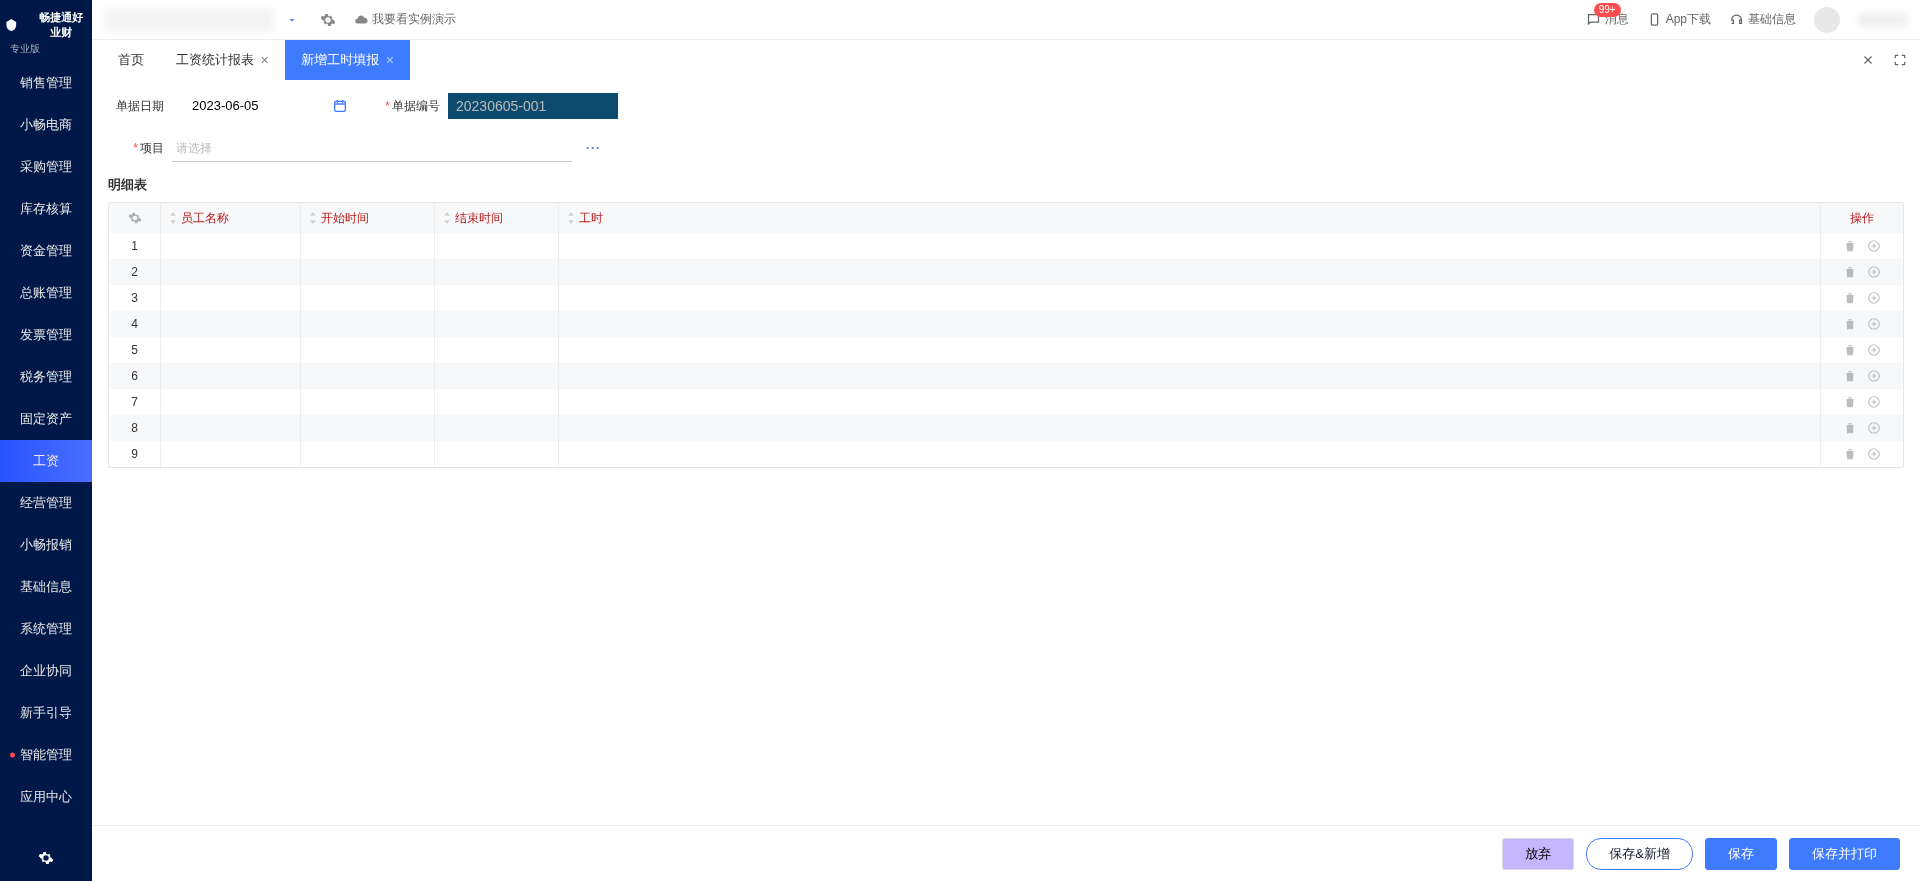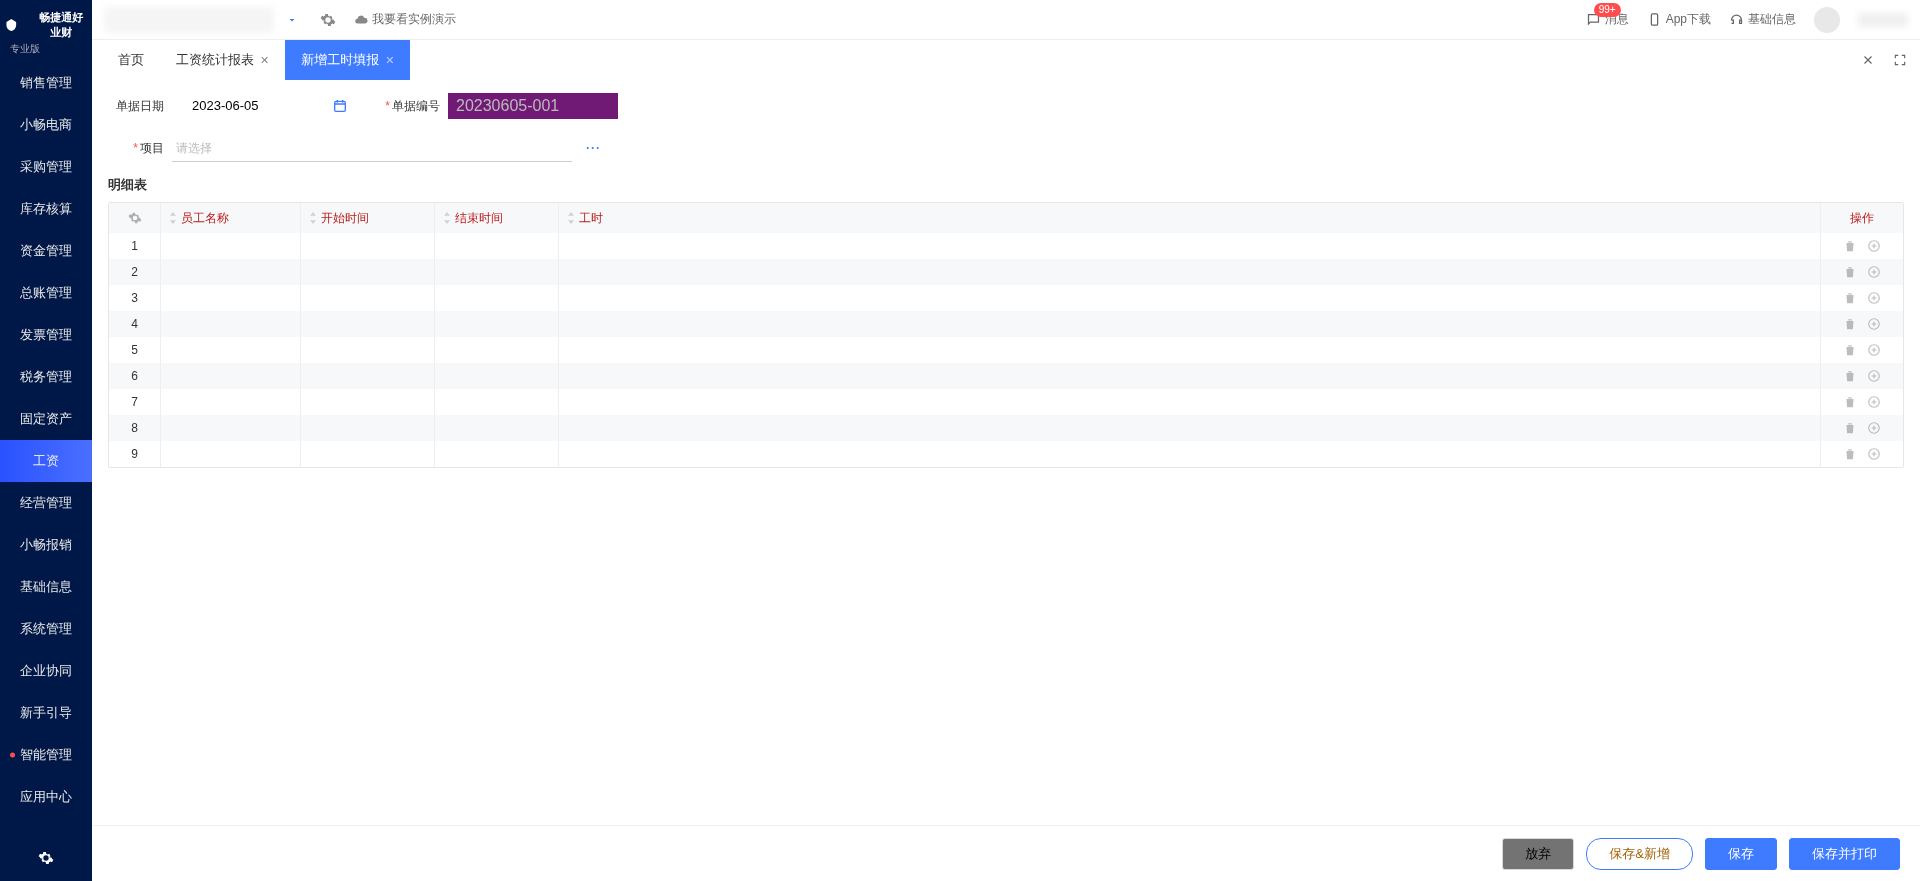--- a/index.html
+++ b/index.html
@@ -44,21 +44,21 @@
     
     
     .content { flex: 1; padding: 12px 16px 0; overflow: auto; }
     .form-row { display: flex; align-items: center; gap: 32px; margin-bottom: 14px; }
     .form-item { display: flex; align-items: center; gap: 8px; }
     .label { font-size: 12px; color: #333; min-width: 56px; text-align: right; }
     .required::before { content: '*'; color: #ff4d4f; margin-right: 2px; }
     .input-date { width: 130px; height: 28px; border: none; border-bottom: 1px solid transparent; font-size: 13px; padding: 0 4px; margin-left: 16px; }
     .date-wrap { display: flex; align-items: center; position: relative; width: 180px; }
     .date-icon { position: absolute; right: 4px; color: #3e7bff; }
-    .input-code { width: 170px; height: 26px; background: #701a75; border: none; font-size: 16px; color: #aaa; padding: 0 8px; }
+    .input-code { width: 170px; height: 26px; background: #0c4a6e; border: none; font-size: 14px; color: #aaa; padding: 0 8px; }
     .input-project { width: 400px; height: 28px; border: none; border-bottom: 1px solid #ccc; font-size: 12px; padding: 0 4px; }
     .ellipsis-btn { color: #3e7bff; cursor: pointer; font-weight: bold; margin-left: 6px; letter-spacing: 1px; }
     
     .section-title { font-size: 13px; font-weight: bold; margin: 10px 0 8px; }
     
     
     .grid { border: 1px solid #e6e6e6; border-radius: 2px; }
     .grid-head { display: flex; background: #f7f8fa; height: 30px; align-items: flex-start; font-size: 12px; color: #b91c1c; }
     .grid-body .grid-row { display: flex; height: 26px; align-items: center; }
     .grid-body .grid-row:nth-child(even) { background: #f7f8fa; }
@@ -68,22 +68,22 @@
     .col-start { width: 134px; }
     .col-end { width: 124px; }
     .col-hour { flex: 1; }
     .col-ops { width: 82px; justify-content: center; gap: 10px; border-right: none; }
     .sort-icon { width: 8px; height:12px; margin-right: 4px; opacity: 0.4; }
     .gear-head { width: 14px; height: 14px; opacity: 0.5; }
     .op-icon { width: 14px; height: 14px; opacity: 0.55; cursor: pointer; }
     
     
     .footer { height: 56px; display: flex; align-items: center; justify-content: flex-end; gap: 12px; padding: 0 20px; border-top: 1px solid #f0f0f0; }
-    .btn { height: 32px; padding: 0 22px; border-radius: 3px; font-size: 13px; cursor: pointer; border: 1px solid #d9d9d9; background: #737373; }
-    .btn-outline { border-color: #3e7bff; color: #a16207; background: #fff; border-radius: 15px; }
+    .btn { height: 32px; padding: 0 22px; border-radius: 3px; font-size: 13px; cursor: pointer; border: 1px solid #d9d9d9; background: #c4b5fd; }
+    .btn-outline { border-color: #3e7bff; color: #0f172a; background: #fff; border-radius: 15px; }
     .btn-primary { background: #3e7bff; color: #fff; border-color: #3e7bff; }
     
     input::placeholder { color: #bbb; }
     input { outline: none; font-family: inherit; }
   </style>
 </head>
 <body>
 
 <div class="app">
 

